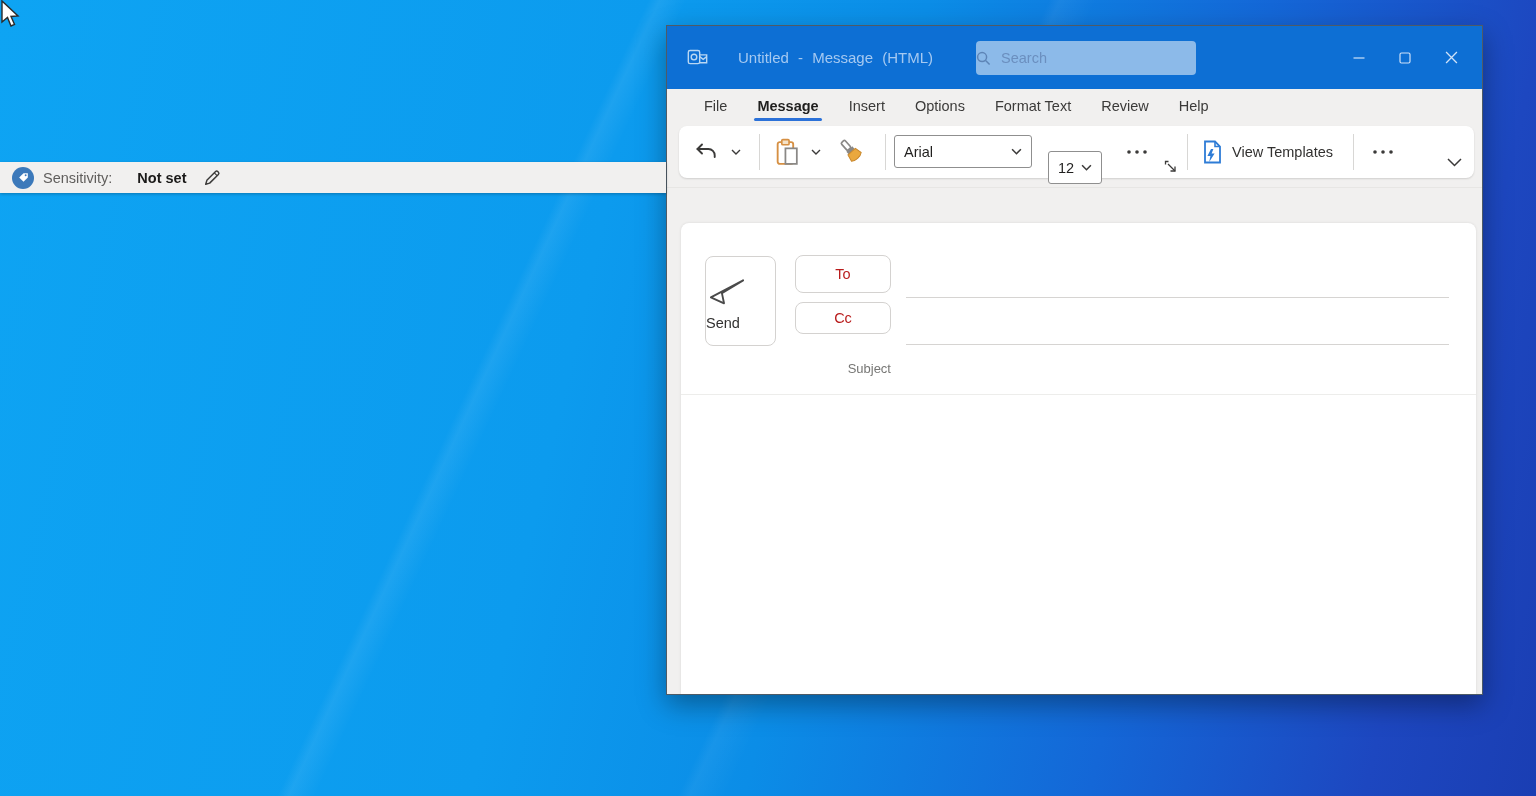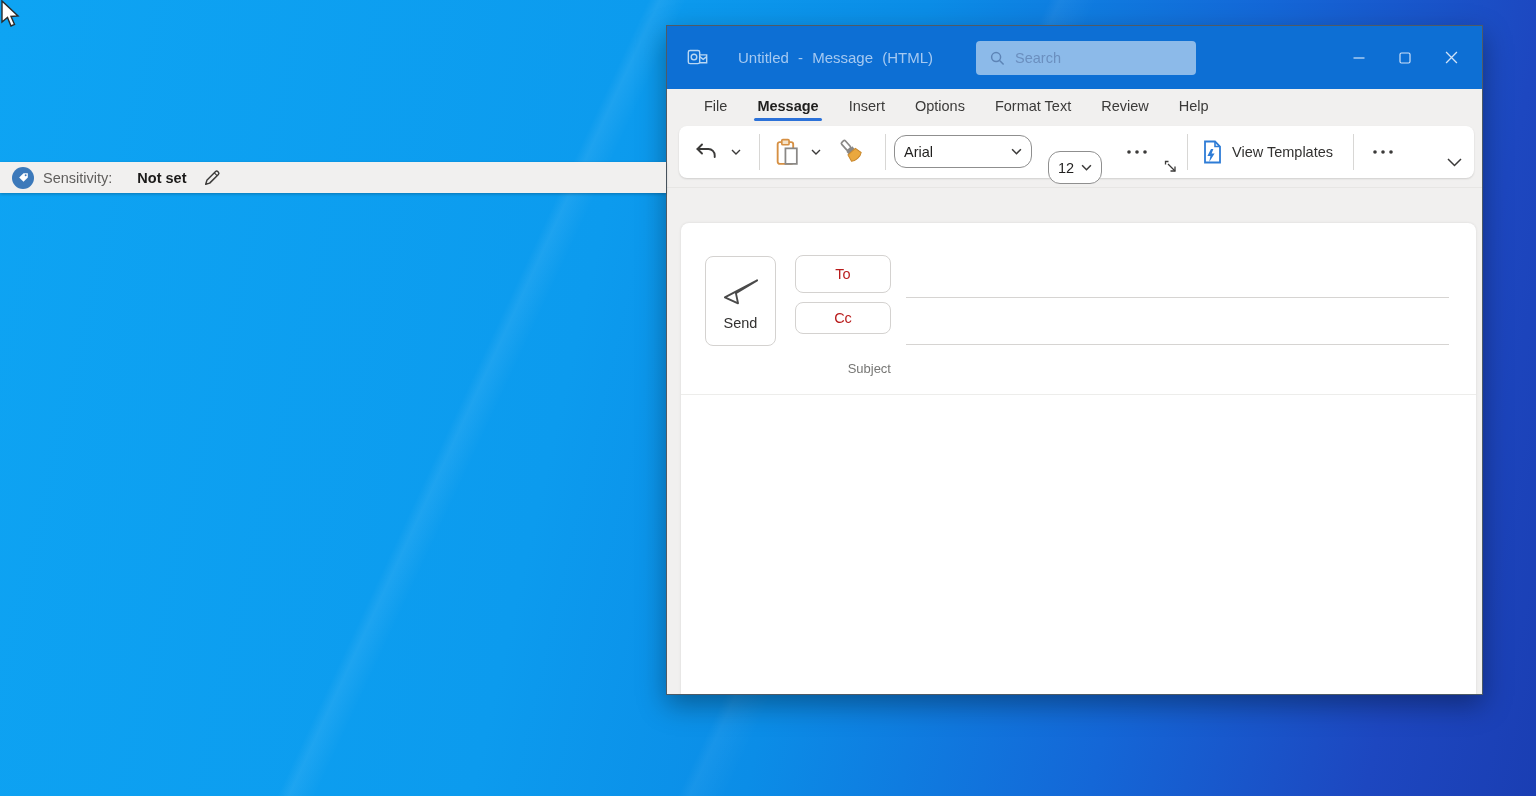--- a/index.html
+++ b/index.html
@@ -33,21 +33,21 @@
     position:absolute; left:666px; top:25px; width:817px; height:670px;
     background:#f1f0ef; border:1px solid #4e5b66;
     box-shadow:0 10px 26px rgba(0,0,0,.35); overflow:hidden;
   }
 
   .titlebar { position:relative; height:63px; background:#0d6fd4; display:flex; align-items:center; }
   .app-icon { position:absolute; left:20px; top:21px; }
   .window-title { position:absolute; left:71px; top:0; height:63px; line-height:63px;
     color:#a5c9f1; font-size:15px; word-spacing:5px; white-space:nowrap; }
   .search-box { position:absolute; left:309px; top:15px; width:220px; height:34px;
-    background:#8cbae9; border-radius:4px; display:flex; align-items:center; padding-left:14px; gap:10px; }
+    background:#8cbae9; border-radius:4px; display:flex; align-items:center; gap:10px; }
   .search-box input { border:none; outline:none; background:transparent; width:150px;
     font-size:14.5px; color:#305a8c; font-family:inherit; }
   .search-box input::placeholder { color:#6b8fbf; opacity:1; }
   .win-controls { position:absolute; right:8px; top:0; height:63px; display:flex; }
   .win-btn { width:46px; height:63px; display:flex; align-items:center; justify-content:center; cursor:pointer; }
 
   .menubar { height:34px; background:#f1f0ef; display:flex; align-items:stretch; padding-left:22px; }
   .menu-tab { position:relative; padding:0 15px; font-size:14.5px; color:#3b3a39;
     display:flex; align-items:center; cursor:pointer; }
   .menu-tab.active { font-weight:bold; color:#201f1e; }
@@ -55,34 +55,34 @@
     height:3px; border-radius:2px; background:#2b71d8; }
 
   .ribbon { position:relative; height:100px; background:#f1f0ef; }
   .ribbon-edge { position:absolute; left:0; top:64px; width:100%; height:1px; background:#e7e6e4; }
   .toolbar {
     position:absolute; left:12px; top:3px; width:795px; height:52px; background:#fff;
     border-radius:8px; box-shadow:0 1px 2px rgba(0,0,0,.14);
   }
   .tb { position:absolute; display:flex; align-items:center; justify-content:center; cursor:pointer; }
   .tb-divider { position:absolute; top:8px; width:1px; height:36px; background:#d8d7d5; }
-  .combo { position:absolute; top:9px; height:33px; border:1px solid #8f8f8f; border-radius:12px;
+  .combo { position:absolute; top:9px; height:33px; border:1px solid #8f8f8f; border-radius:3px;
     background:#fff; display:flex; align-items:center; justify-content:space-between;
     padding:0 9px; font-size:14.5px; color:#201f1e; cursor:pointer; }
   .vt-btn { position:absolute; left:516px; top:8px; height:36px; display:flex; align-items:center;
     gap:9px; padding:0 6px; font-size:14.5px; color:#323130; cursor:pointer; }
 
   
   .compose-card {
     position:absolute; left:14px; top:197px; width:795px; height:473px;
     background:#fff; border-radius:8px 8px 0 0; box-shadow:0 0 3px rgba(0,0,0,.10);
   }
   .send-btn { position:absolute; left:24px; top:33px; width:71px; height:90px;
     border:1px solid #d4d2d0; border-radius:8px; background:#fff; display:flex; flex-direction:column;
-    align-items:center; justify-content:center; gap:10px; font-size:14.5px; color:#323130; cursor:pointer; }
+    justify-content:center; gap:10px; font-size:14.5px; color:#323130; cursor:pointer; }
   .rcpt-btn { position:absolute; left:114px; width:96px; height:38px; border:1px solid #d4d2d0;
     border-radius:8px; background:#fff; display:flex; align-items:center; justify-content:center;
     font-size:14.5px; color:#b91c1c; cursor:pointer; }
   .field-line { position:absolute; left:225px; width:543px; height:36px; border-bottom:1px solid #d6d4d2; }
   .field-line input { width:100%; height:100%; border:none; outline:none; font-size:14.5px;
     color:#201f1e; font-family:inherit; background:transparent; }
   .subject-label { position:absolute; left:114px; top:138px; width:96px; text-align:right;
     font-size:13px; color:#767674; }
   .header-sep { position:absolute; left:0; top:171px; width:100%; height:1px; background:#ededeb; }
   .body-area { position:absolute; left:3px; top:172px; width:789px; height:300px;

